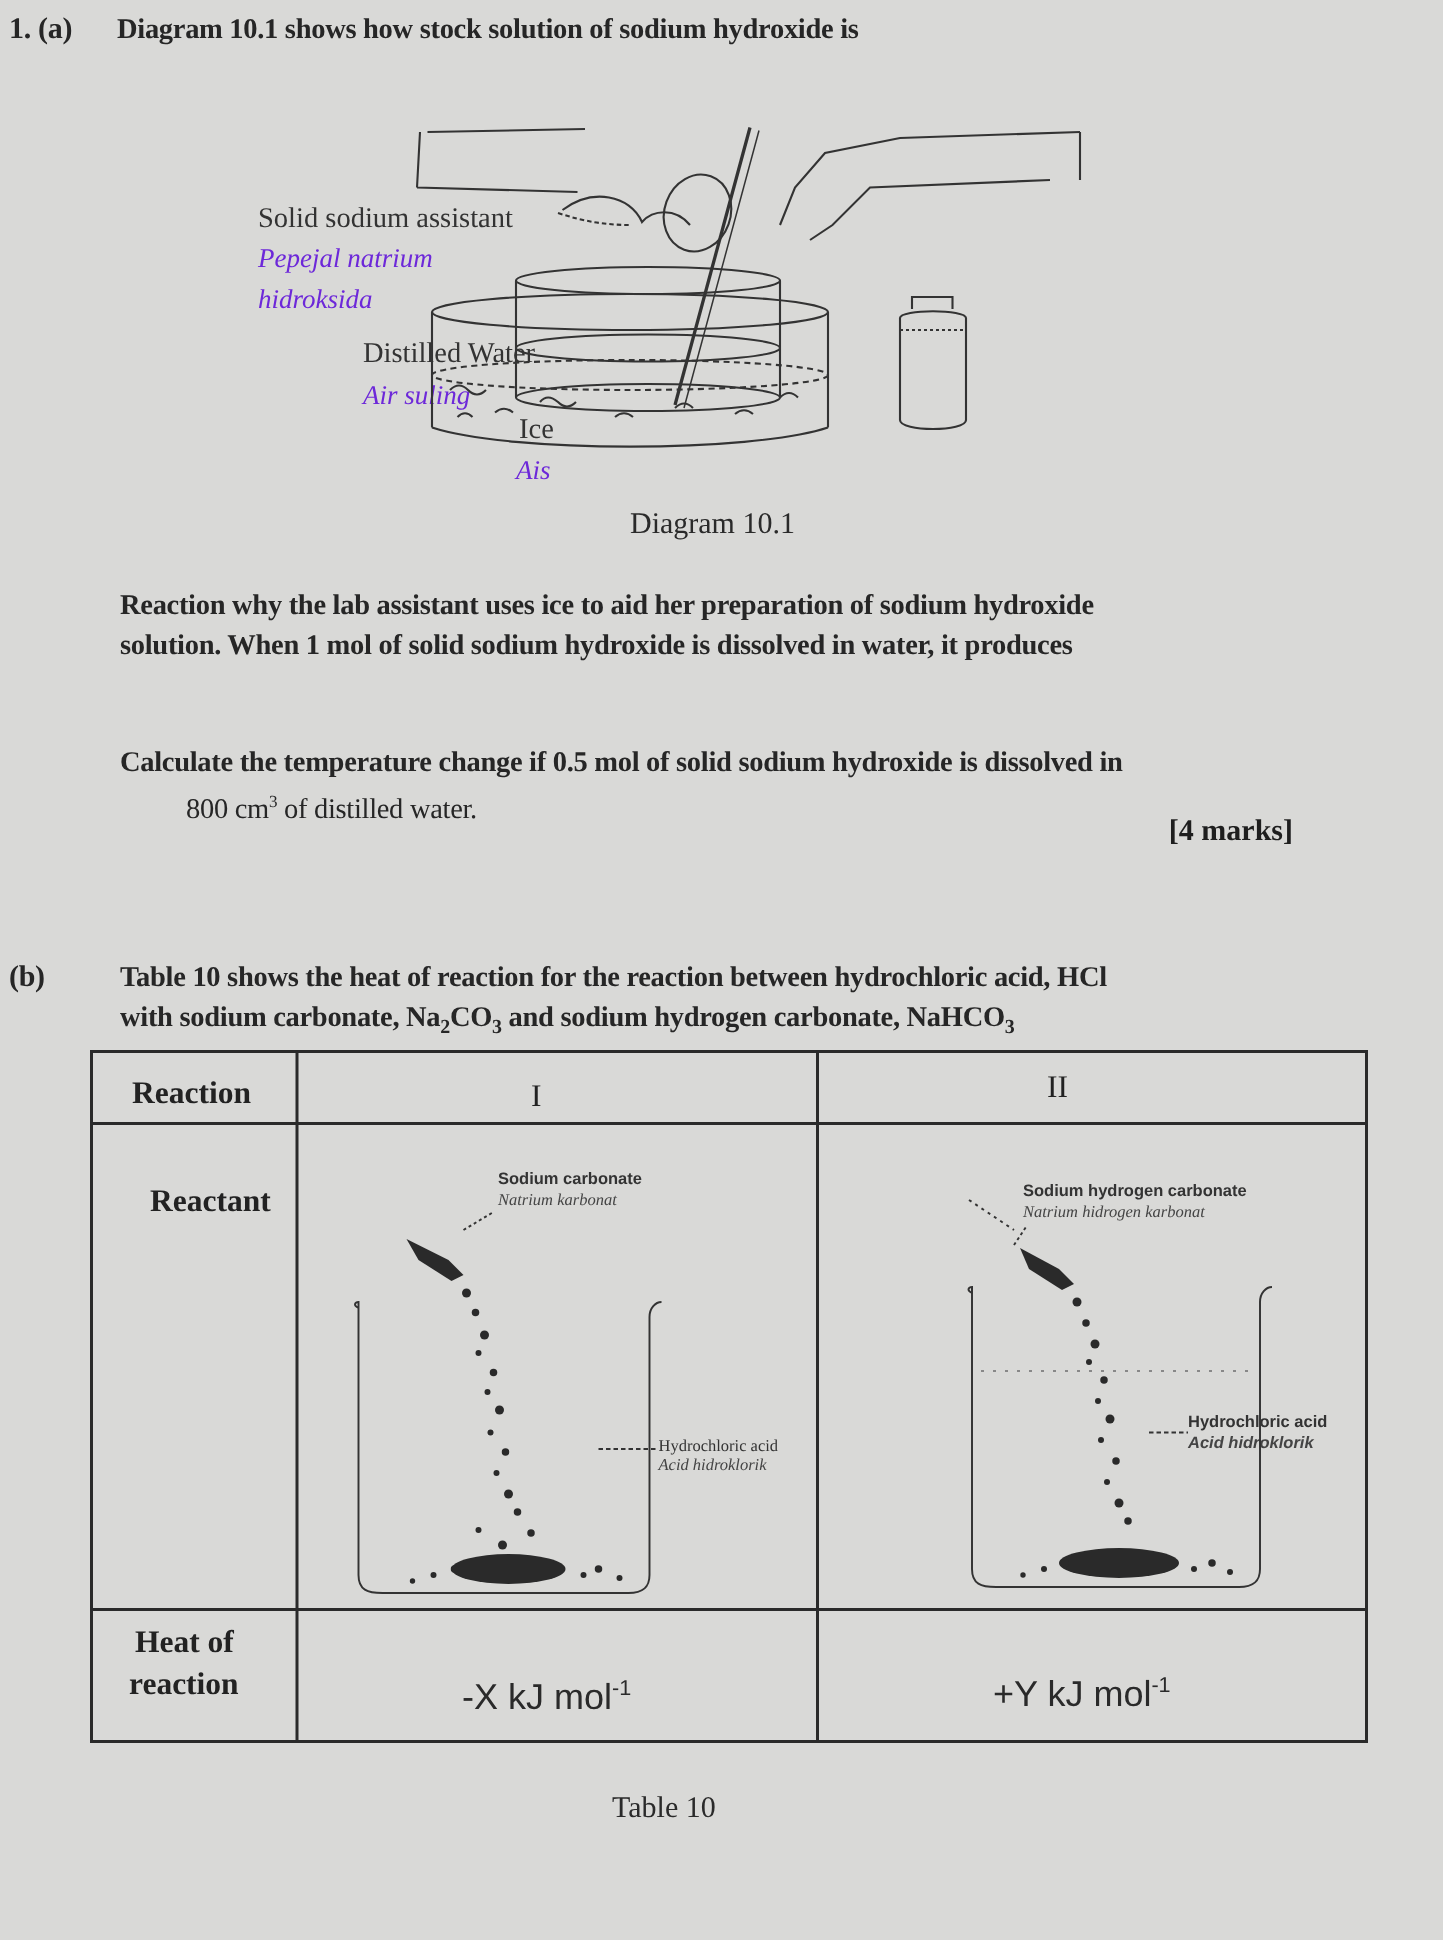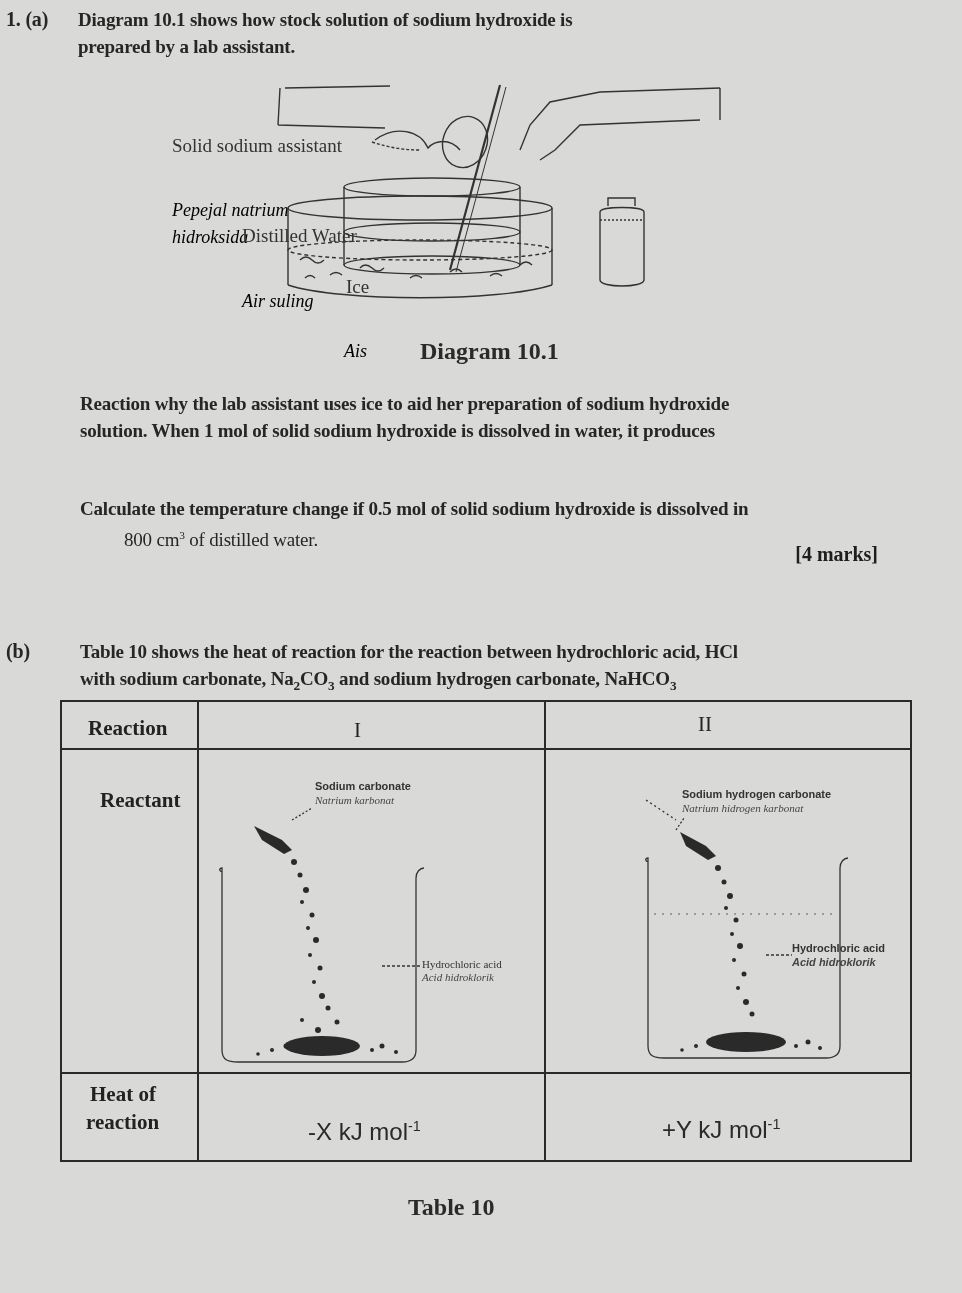--- a/index.html
+++ b/index.html
@@ -8,44 +8,43 @@
     background: #d9d9d7;
     font-family: "Liberation Serif", "DejaVu Serif", serif;
     color: #1e1e1e;
     position: relative;
   }
   .abs { position: absolute; }
   .q-text { font-size: 19px; line-height: 27px; font-weight: bold; color: #262626; letter-spacing: -0.2px; }
   .qnum { left: 6px; top: 6px; font-size: 20px; font-weight: bold; }
   .intro { left: 78px; top: 6px; width: 640px; }
   .lbl { font-size: 19px; color: #333; line-height: 27px; }
-  .lbl-it { font-style: italic; font-size: 18px; color: #000000; line-height: 27px; margin-top: 38px; }
-  .caption { font-size: 24px; color: #2a2a2a; font-weight: bold; }
-  .marks { right: 84px; top: 543px; font-size: 20px; font-weight: bold; }
+  .lbl-it { font-style: italic; font-size: 18px; color: #6d28d9; line-height: 27px; }
+  .caption { font-size: 20px; color: #2a2a2a; }
+  .marks { right: 100px; top: 543px; font-size: 20px; font-weight: bold; }
   .table {
     position: absolute; left: 60px; top: 700px; width: 852px; height: 462px;
     border: 2px solid #2a2a2a; box-sizing: border-box; padding-left: 38px;
   }
   .cell { position: absolute; box-sizing: border-box; }
   .vline { position: absolute; width: 2px; background: #2a2a2a; }
   .hline { position: absolute; height: 2px; background: #2a2a2a; }
   .th { font-weight: bold; font-size: 21px; color: #222; }
   .small-b { font-family: "Liberation Sans", "DejaVu Sans", sans-serif; font-weight: bold; font-size: 11px; color: #333; }
   .small-i { font-family: "Liberation Serif", serif; font-style: italic; font-size: 11px; color: #444; }
   .heat { font-family: "Liberation Sans", "DejaVu Sans", sans-serif; font-size: 24px; color: #2a2a2a; }
   sup { font-size: 60%; }
   sub { font-size: 70%; }
 </style>
 </head>
 <body>
 
 <div class="abs q-text qnum">1. (a)</div>
 <div class="abs q-text intro">
   <div>Diagram 10.1 shows how stock solution of sodium hydroxide is</div>
-  <div>prepared by a lab assistant.</div>
 </div>
 
 <div class="abs" style="left:160px; top:80px; width:580px; height:290px;">
   <div class="abs lbl" style="left:12px; top:52px;">Solid sodium assistant</div>
   <div class="abs lbl-it" style="left:12px; top:79px;">Pepejal natrium</div>
   <div class="abs lbl-it" style="left:12px; top:106px;">hidroksida</div>
   <div class="abs lbl" style="left:82px; top:142px;">Distilled Water</div>
   <div class="abs lbl-it" style="left:82px; top:170px;">Air suling</div>
   <div class="abs lbl" style="left:186px; top:193px;">Ice</div>
   <div class="abs lbl-it" style="left:184px; top:220px;">Ais</div>
@@ -113,21 +112,21 @@
   <div class="vline" style="left:482px; top:0; height:458px;"></div>
   <div class="hline" style="left:0; top:46px; width:848px;"></div>
   <div class="hline" style="left:0; top:370px; width:848px;"></div>
 
   <div class="cell th" style="left:26px; top:14px;">Reaction</div>
   <div class="cell th" style="left:292px; top:16px; font-weight:normal;">I</div>
   <div class="cell th" style="left:636px; top:10px; font-weight:normal;">II</div>
 
   <div class="cell th" style="left:38px; top:86px;">Reactant</div>
 
-  <div class="cell" style="left:120px; top:48px; width:345px; height:322px;">
+  <div class="cell" style="left:137px; top:48px; width:345px; height:322px;">
     <div class="abs small-b" style="left:133px; top:30px;">Sodium carbonate</div>
     <div class="abs small-i" style="left:133px; top:44px;">Natrium karbonat</div>
     <div class="abs small-b" style="left:240px; top:208px; font-weight:normal; font-family:'Liberation Serif',serif;">Hydrochloric acid</div>
     <div class="abs small-i" style="left:240px; top:221px;">Acid hidroklorik</div>
     <svg class="abs" style="left:0; top:0;" width="345" height="322">
       <g fill="none" stroke="#333" stroke-width="1.3">
         <path d="M40 122 C36 120 38 118 40 118 L40 300 C40 310 46 312 56 312 L220 312 C230 312 234 308 234 300 L234 128 C234 122 238 118 242 118"></path>
         <path d="M110 70 L130 58" stroke-dasharray="2 2"></path>
         <path d="M200 216 L238 216" stroke-dasharray="3 2"></path>
       </g>

